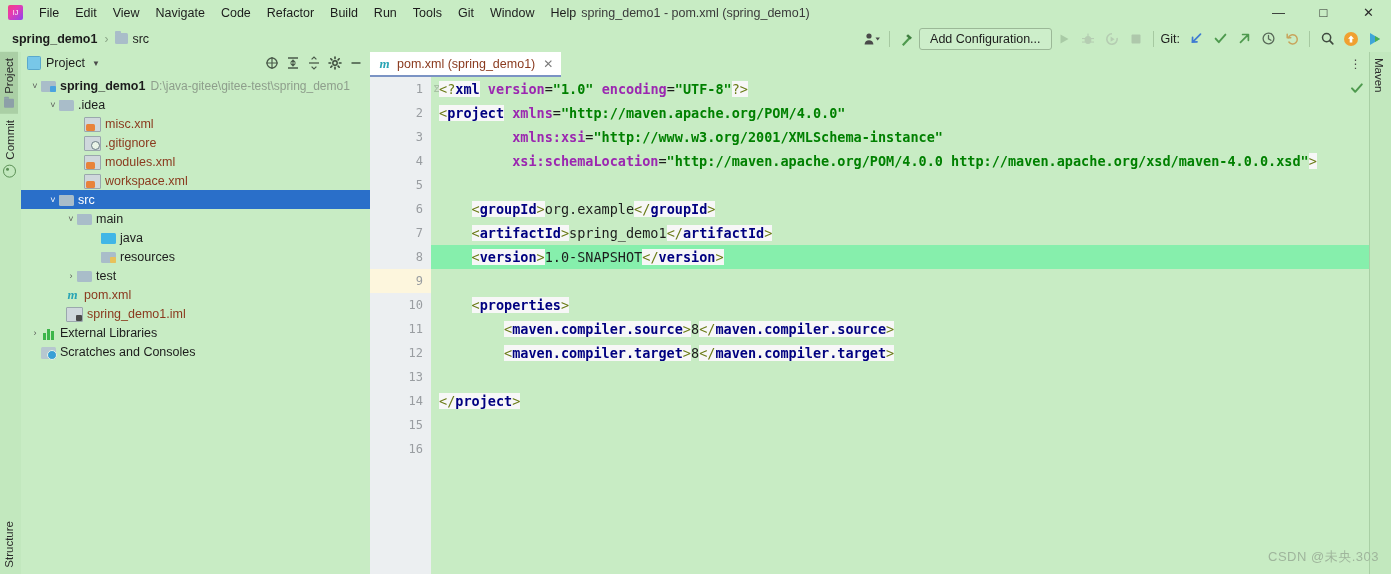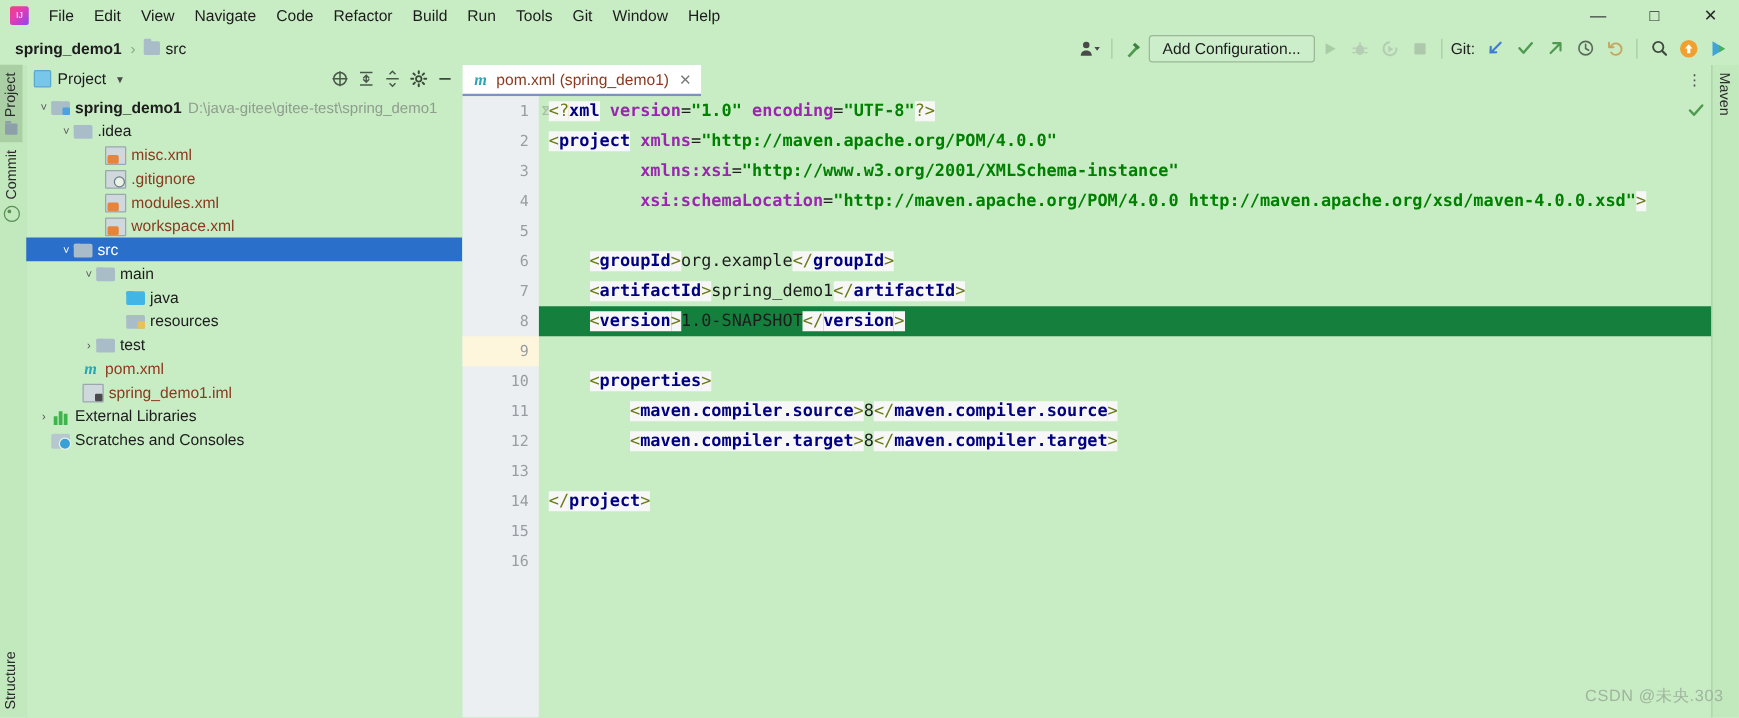--- a/index.html
+++ b/index.html
@@ -100,21 +100,21 @@
   .gutter{width:61px;background:#eceff1;flex:0 0 61px;position:relative;}
   .gline{height:24px;display:flex;align-items:center;justify-content:flex-end;padding-right:8px;
     font-family:"DejaVu Sans Mono",monospace;font-size:12px;color:#999da1;}
   .gline.cur{background:#fdf6dd;}
   .fold{position:absolute;right:-13px;top:6px;width:11px;height:11px;}
   .bulb{position:absolute;right:-30px;top:4px;width:14px;height:15px;}
 
   .codecol{flex:1;position:relative;overflow:hidden;}
   .codeline{height:24px;line-height:24px;font-family:"DejaVu Sans Mono",monospace;font-size:13.5px;white-space:pre;
      padding-left:8px;color:#1c1c1c;position:relative;}
-  .codeline.cur{background:#15803d;}
+  .codeline.cur{background:#86efac;}
 
   .tk{background:#f7f7f7;}
   .br{color:#6a7b16;}
   .tag{color:#000080;font-weight:bold;}
   .attr{color:#9b27b0;font-weight:bold;}
   .val{color:#008000;font-weight:bold;}
   .eq{color:#1c1c1c;}
   .txt{color:#1c1c1c;}
 
   .editcheck{position:absolute;right:6px;top:4px;width:14px;height:14px;}
@@ -140,20 +140,21 @@
       <div class="menu-item"><span>Navigate</span></div>
       <div class="menu-item"><span>Code</span></div>
       <div class="menu-item"><span>Refactor</span></div>
       <div class="menu-item"><span>Build</span></div>
       <div class="menu-item"><span>Run</span></div>
       <div class="menu-item"><span>Tools</span></div>
       <div class="menu-item"><span>Git</span></div>
       <div class="menu-item"><span>Window</span></div>
       <div class="menu-item"><span>Help</span></div>
     </div>
+    <div class="win-title">spring_demo1 - pom.xml (spring_demo1)</div>
     <div class="wctrl">
       <div class="wbtn">—</div>
       <div class="wbtn">□</div>
       <div class="wbtn close">✕</div>
     </div>
   </div>
 
   <div class="navbar">
     <div class="crumbs">
       <span class="crumb bold">spring_demo1</span>

